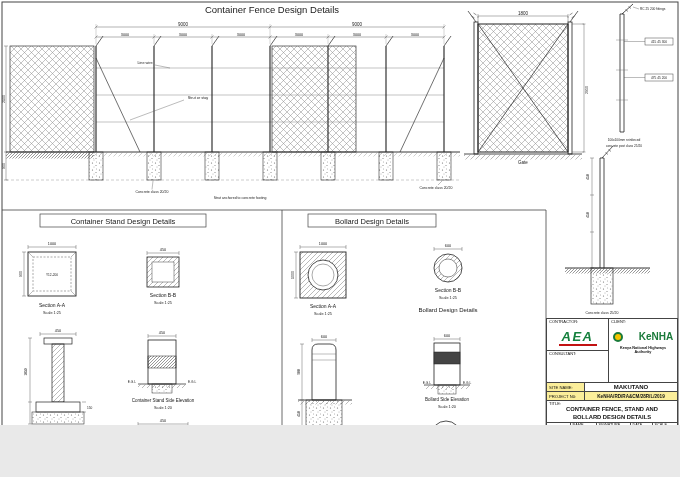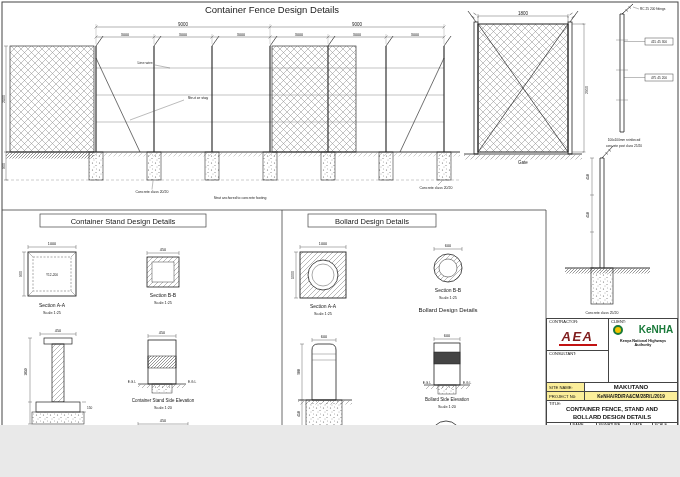--- a/index.html
+++ b/index.html
@@ -15,25 +15,25 @@
   .ext{stroke:#888;stroke-width:.35;fill:none}
 
   
   #titleblock{position:absolute;left:546px;top:318px;width:132px;height:157px;background:#fff;
               border:1px solid #444;box-sizing:border-box;font-family:"Liberation Sans",sans-serif;color:#111;}
   #titleblock *{box-sizing:border-box;}
   .tb-lab{display:block;font-size:4px;padding:1px 0 0 2px;text-align:left;line-height:1;}
   .tb-logos{display:flex;height:64px;border-bottom:1px solid #444;}
   .tb-left{width:62px;border-right:1px solid #444;display:flex;flex-direction:column;}
   .tb-contractor{height:32px;border-bottom:1px solid #444;text-align:center;}
-  .aea{font-size:13px;font-weight:bold;font-style:italic;color:#7f1d1d;letter-spacing:1.5px;margin-top:6px;line-height:1;}
+  .aea{font-size:13px;font-weight:bold;font-style:italic;color:#15803d;letter-spacing:1.5px;margin-top:6px;line-height:1;}
   .aea-rule{width:38px;height:2px;background:#c21212;margin:1px auto 0;}
   .tb-consultant{flex:1;}
   .tb-client{flex:1;text-align:center;}
-  .kenha-box{display:flex;align-items:center;justify-content:center;gap:16px;}
+  .kenha-box{margin-top:7px;display:flex;align-items:center;justify-content:center;gap:16px;}
   .kenha-mark{width:10px;height:10px;border-radius:50%;background:#f5c400;border:2px solid #1a7a3a;display:inline-block;}
   .kenha-text{font-size:10px;font-weight:bold;color:#1a7a3a;}
   .kenha-name{font-size:3.8px;margin-top:4px;font-weight:bold;padding:0 4px;}
   .tb-row{display:flex;height:9px;border-bottom:1px solid #444;align-items:stretch;}
   .tb-lab2{width:38px;font-size:4.2px;display:flex;align-items:center;padding-left:2px;border-right:1px solid #444;}
   .yellow{background:#fbee9a;}
   .tb-val{flex:1;display:flex;align-items:center;justify-content:center;font-size:6px;font-weight:bold;}
   .tb-val.small{font-size:4.6px;}
   .tb-title{height:22px;border-bottom:1px solid #444;position:relative;}
   .tb-title .tb-lab{position:absolute;top:0;left:0;}

